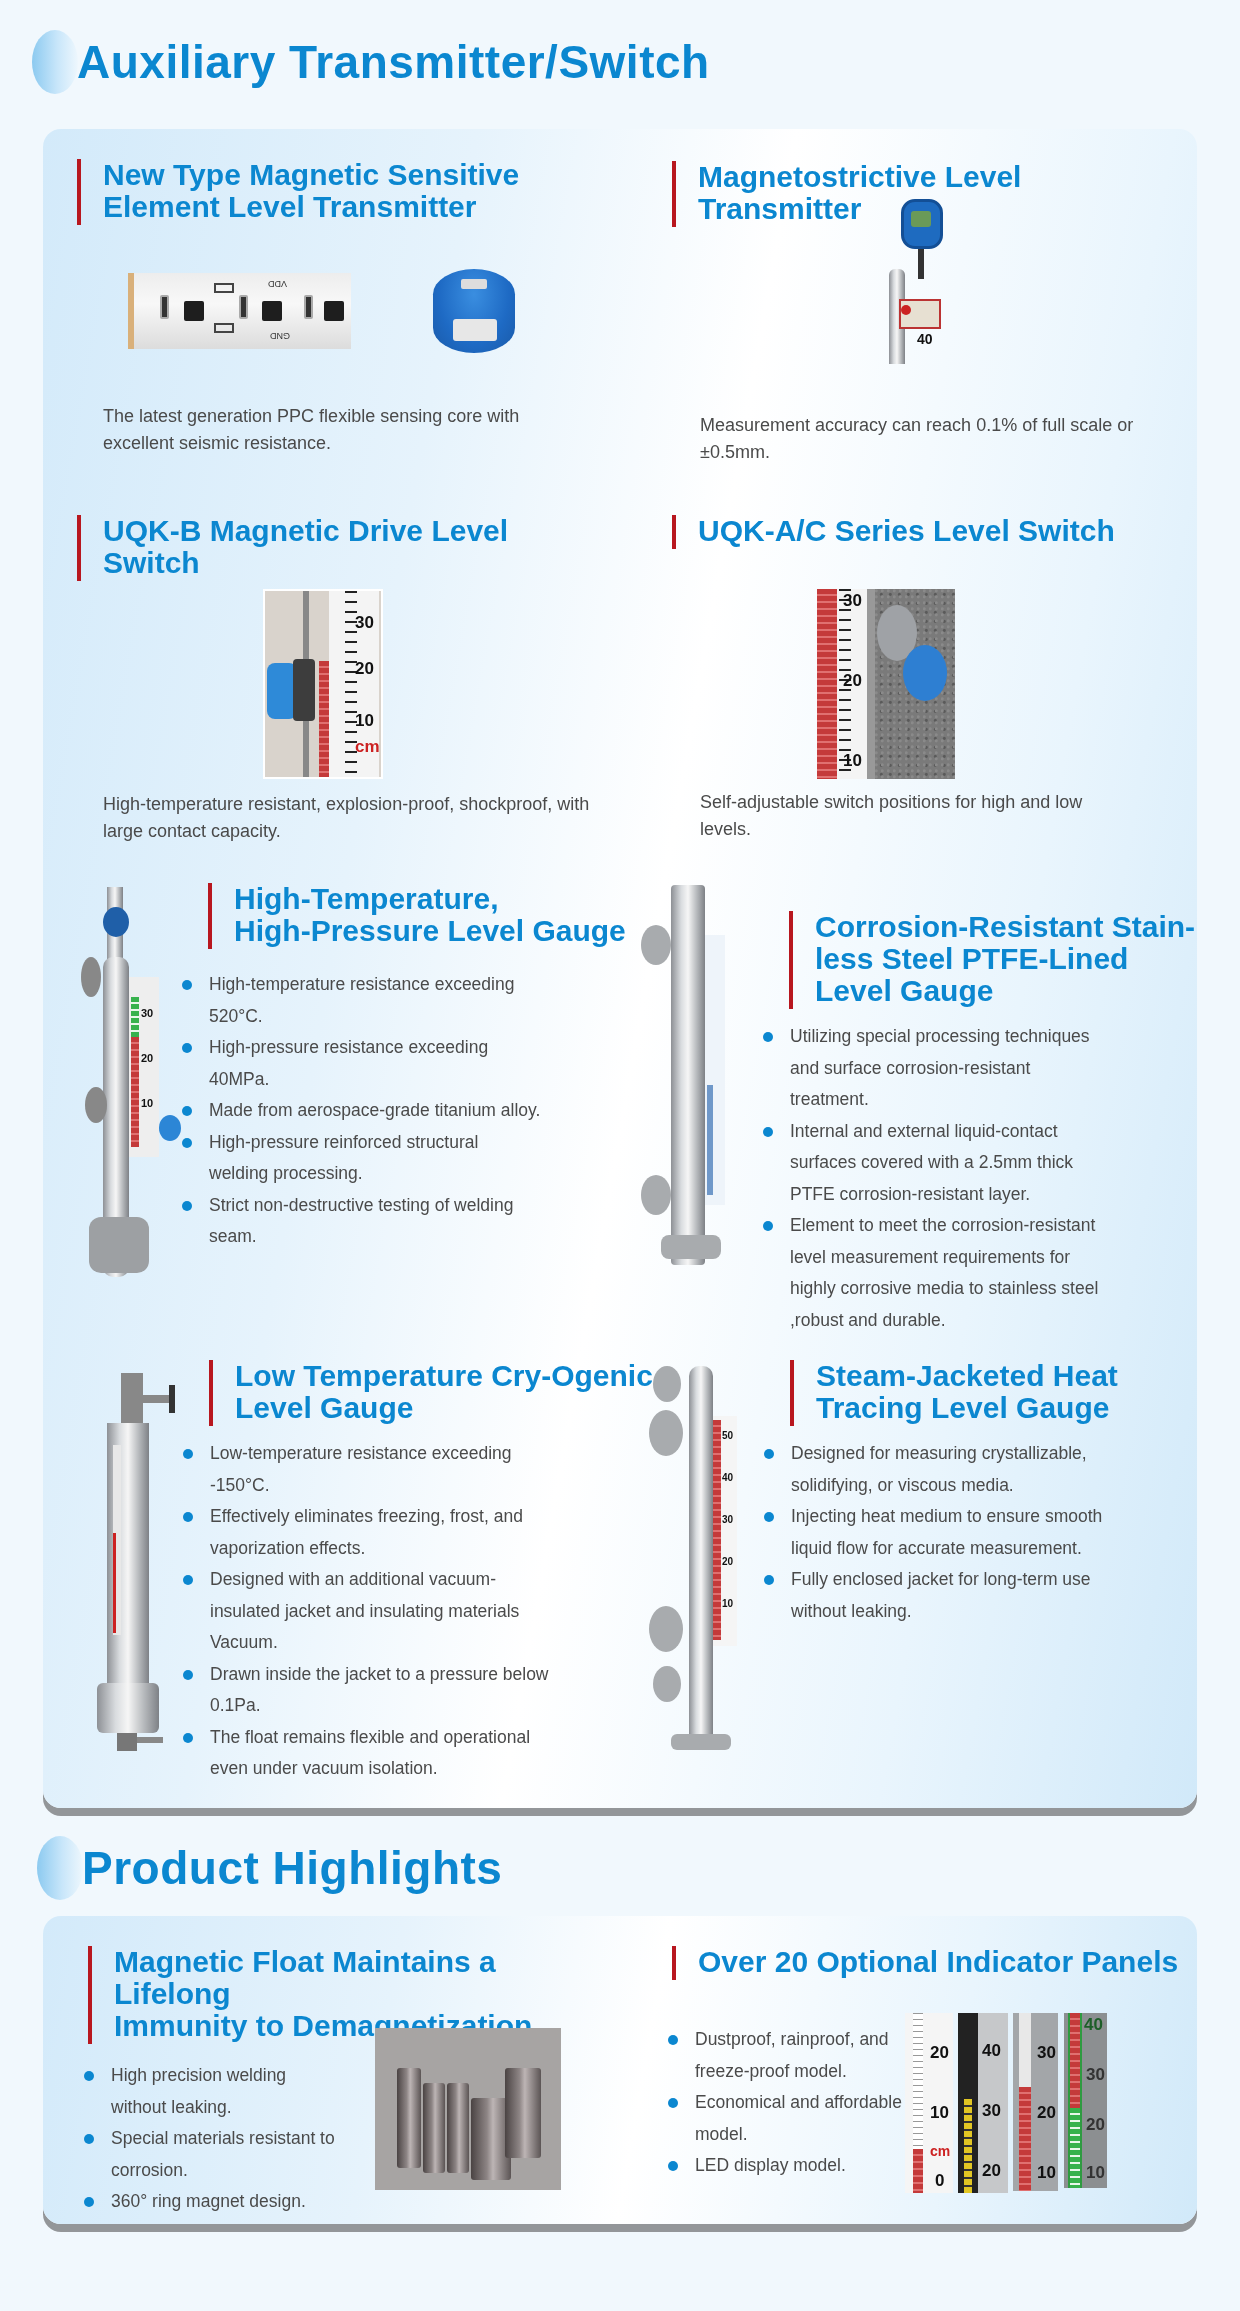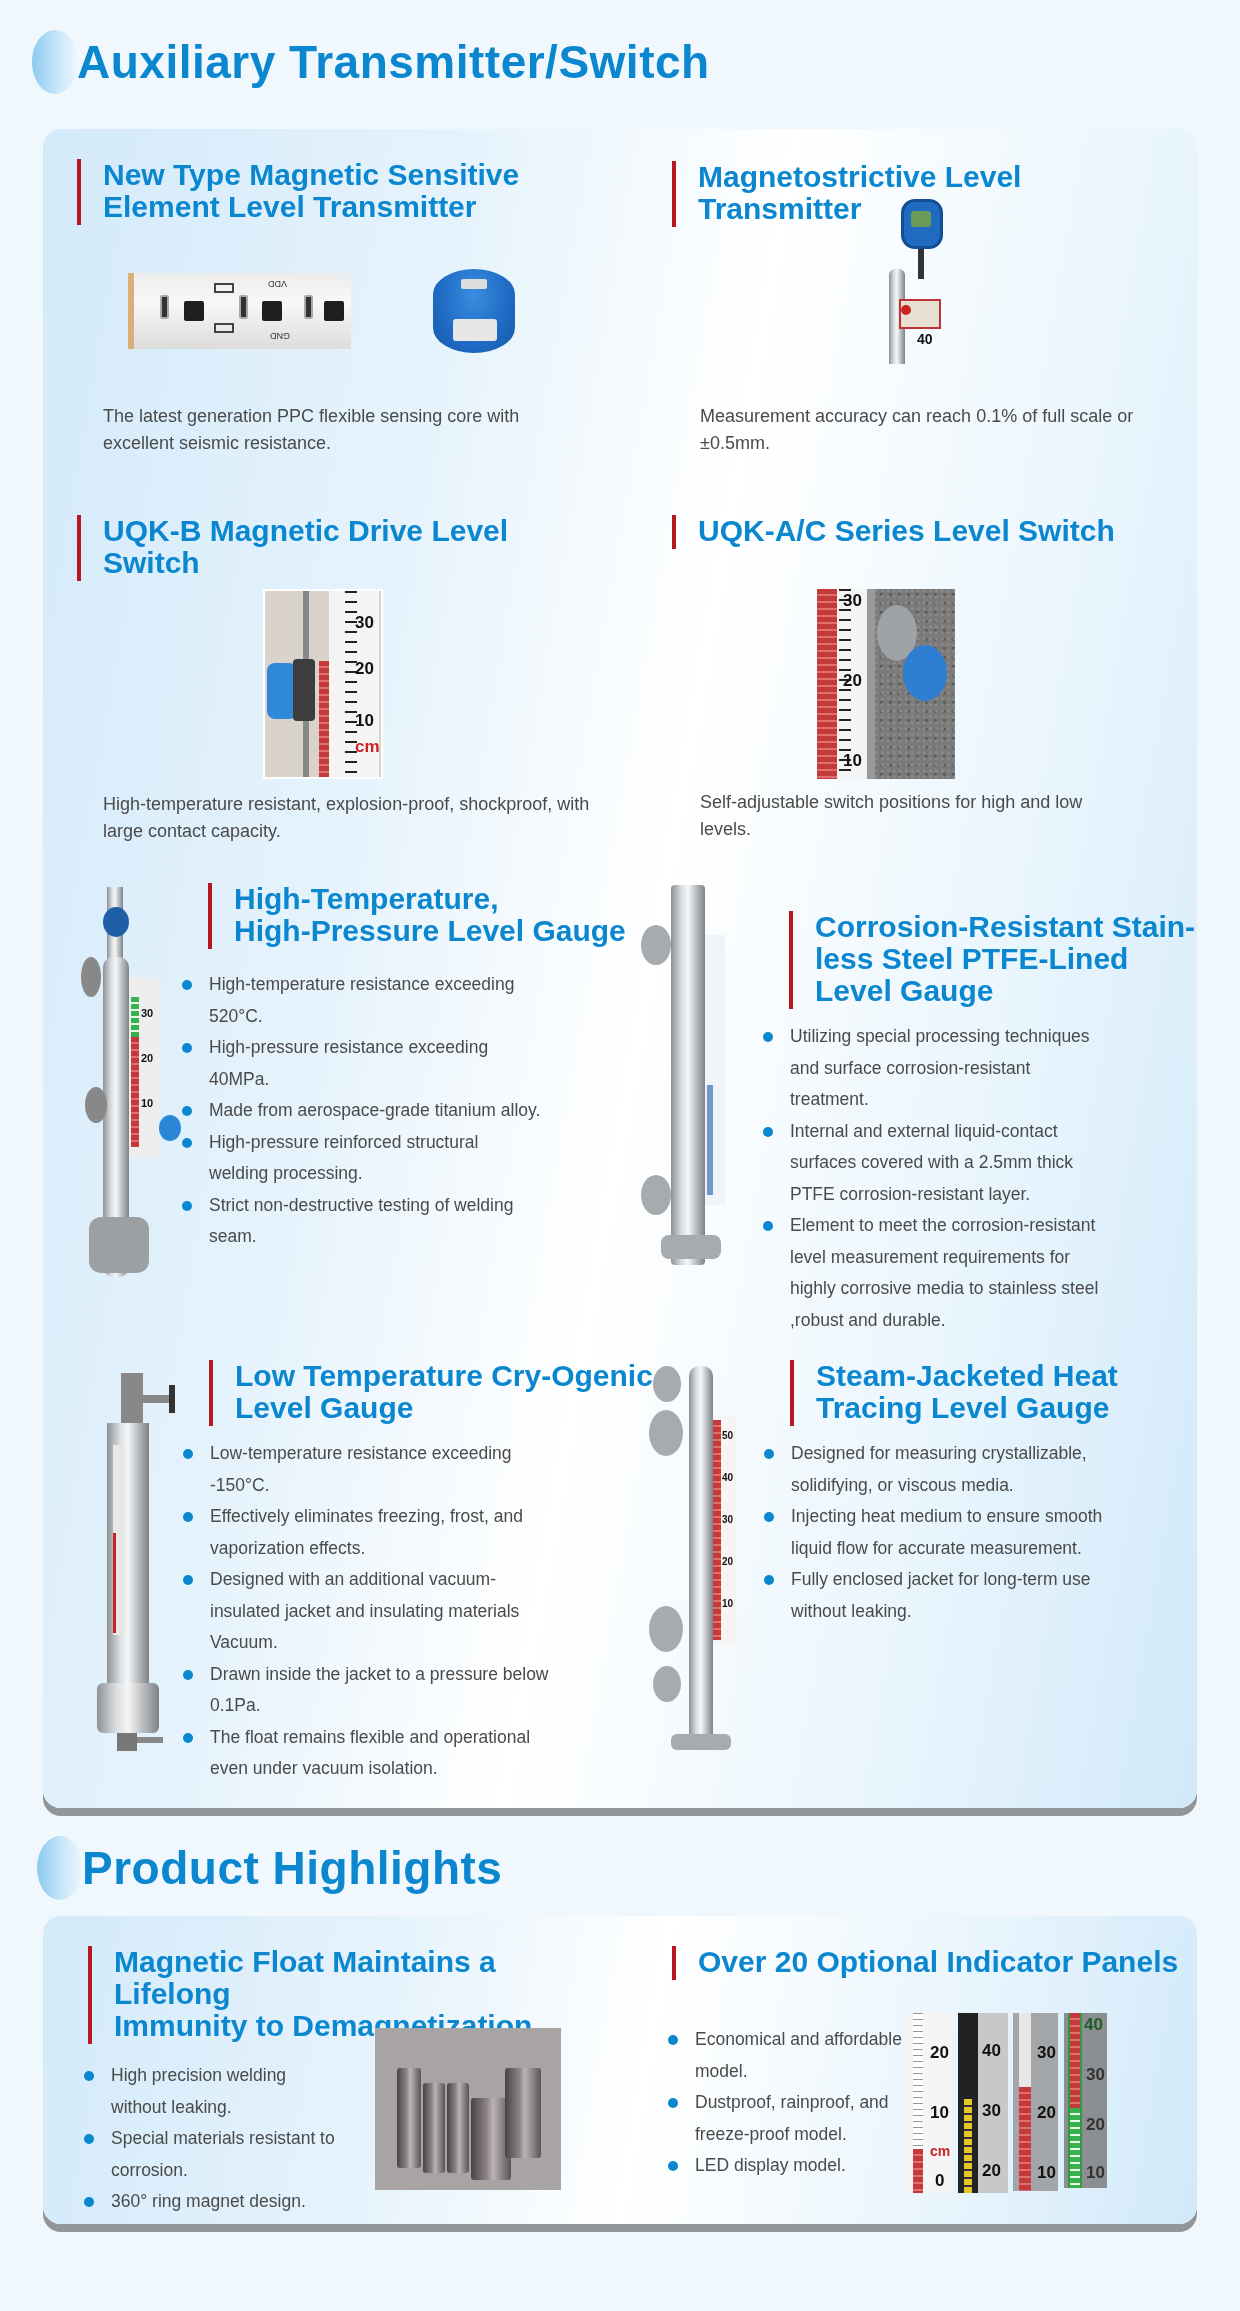--- a/index.html
+++ b/index.html
@@ -163,21 +163,21 @@
   </div>
   <div class="img" style="left:846px; top:70px; width:60px; height:165px;">
     <div style="position:absolute;left:12px;top:0;width:42px;height:50px;border-radius:14px;background:#1e6bc0;border:3px solid #134f96;"></div>
     <div style="position:absolute;left:22px;top:12px;width:20px;height:16px;background:#6a9a58;border-radius:3px;"></div>
     <div style="position:absolute;left:29px;top:50px;width:6px;height:30px;background:#333;"></div>
     <div class="steel" style="position:absolute;left:0;top:70px;width:16px;height:95px;border-radius:6px 6px 0 0;"></div>
     <div style="position:absolute;left:10px;top:100px;width:42px;height:30px;background:#e7e0d2;border:2px solid #b33;"></div>
     <div style="position:absolute;left:12px;top:106px;width:10px;height:10px;border-radius:50%;background:#c22;"></div>
     <span style="position:absolute;left:28px;top:132px;font-size:14px;font-weight:bold;color:#111;">40</span>
   </div>
-  <p class="desc" style="position:absolute; left:657px; top:274px; width:460px;">Measurement accuracy can reach 0.1% of full scale or ±0.5mm.</p>
+  <p class="desc" style="position:absolute; left:657px; top:283px; width:460px;">Measurement accuracy can reach 0.1% of full scale or ±0.5mm.</p>
 
   <div class="block" style="left:34px; top:386px; width:520px;">
     <h2 class="heading">
       <span>UQK-B Magnetic Drive Level</span><br>
       <span>Switch</span>
     </h2>
   </div>
   <div class="img" style="left:220px; top:460px; width:120px; height:190px; background:#d9d3cc; border:2px solid #fff;">
     <div style="position:absolute;left:38px;top:0;width:6px;height:190px;background:#888;"></div>
     <div class="red-bar" style="position:absolute;left:54px;top:70px;width:10px;height:120px;"></div>
@@ -336,22 +336,22 @@
     <div class="magnet-col" style="left:72px;top:55px;width:22px;height:90px;"></div>
     <div class="magnet-col" style="left:96px;top:70px;width:40px;height:82px;"></div>
     <div class="magnet-col" style="left:130px;top:40px;width:36px;height:90px;"></div>
   </div>
 
   <div class="block" style="left:629px; top:30px; width:520px;">
     <h2 class="heading">
       <span>Over 20 Optional Indicator Panels</span>
     </h2>
     <ul class="bullets" style="margin-top:46px; margin-left:-4px; width:240px;">
+      <li><span class="dot"></span><span>Dustproof, rainproof, and freeze-proof model.</span></li>
       <li><span class="dot"></span><span>Economical and affordable model.</span></li>
-      <li><span class="dot"></span><span>Dustproof, rainproof, and freeze-proof model.</span></li>
       <li><span class="dot"></span><span>LED display model.</span></li>
     </ul>
   </div>
 
   <div class="img" style="left:862px; top:97px; width:48px; height:180px; background:#f5f5f5;">
     <div style="position:absolute;left:8px;top:0;width:10px;height:180px;background:repeating-linear-gradient(180deg,#999 0 1px,#fff 1px 6px);"></div>
     <div class="red-bar" style="position:absolute;left:8px;top:136px;width:10px;height:44px;"></div>
     <span class="panel-num" style="left:25px;top:30px;">20</span>
     <span class="panel-num" style="left:25px;top:90px;">10</span>
     <span class="panel-num" style="left:25px;top:130px;color:#c22;font-size:14px;">cm</span>

